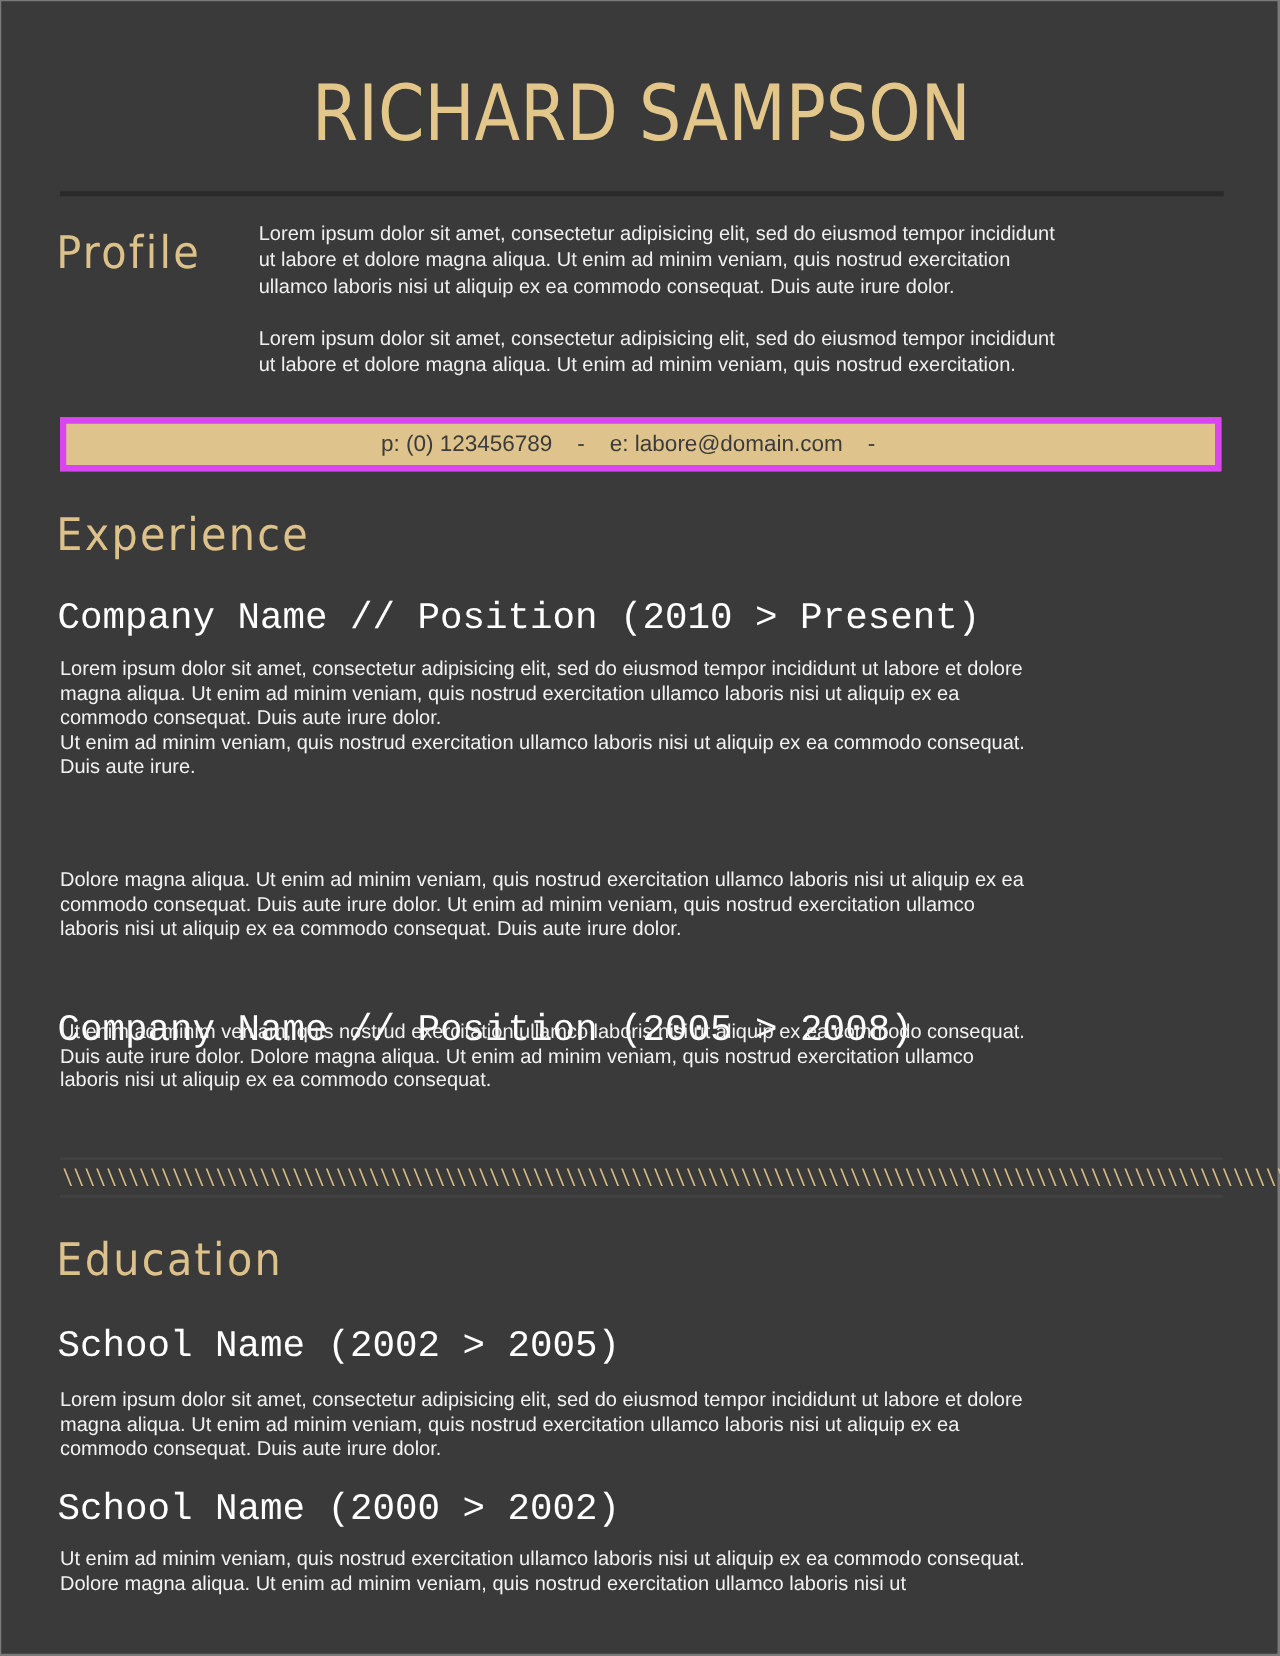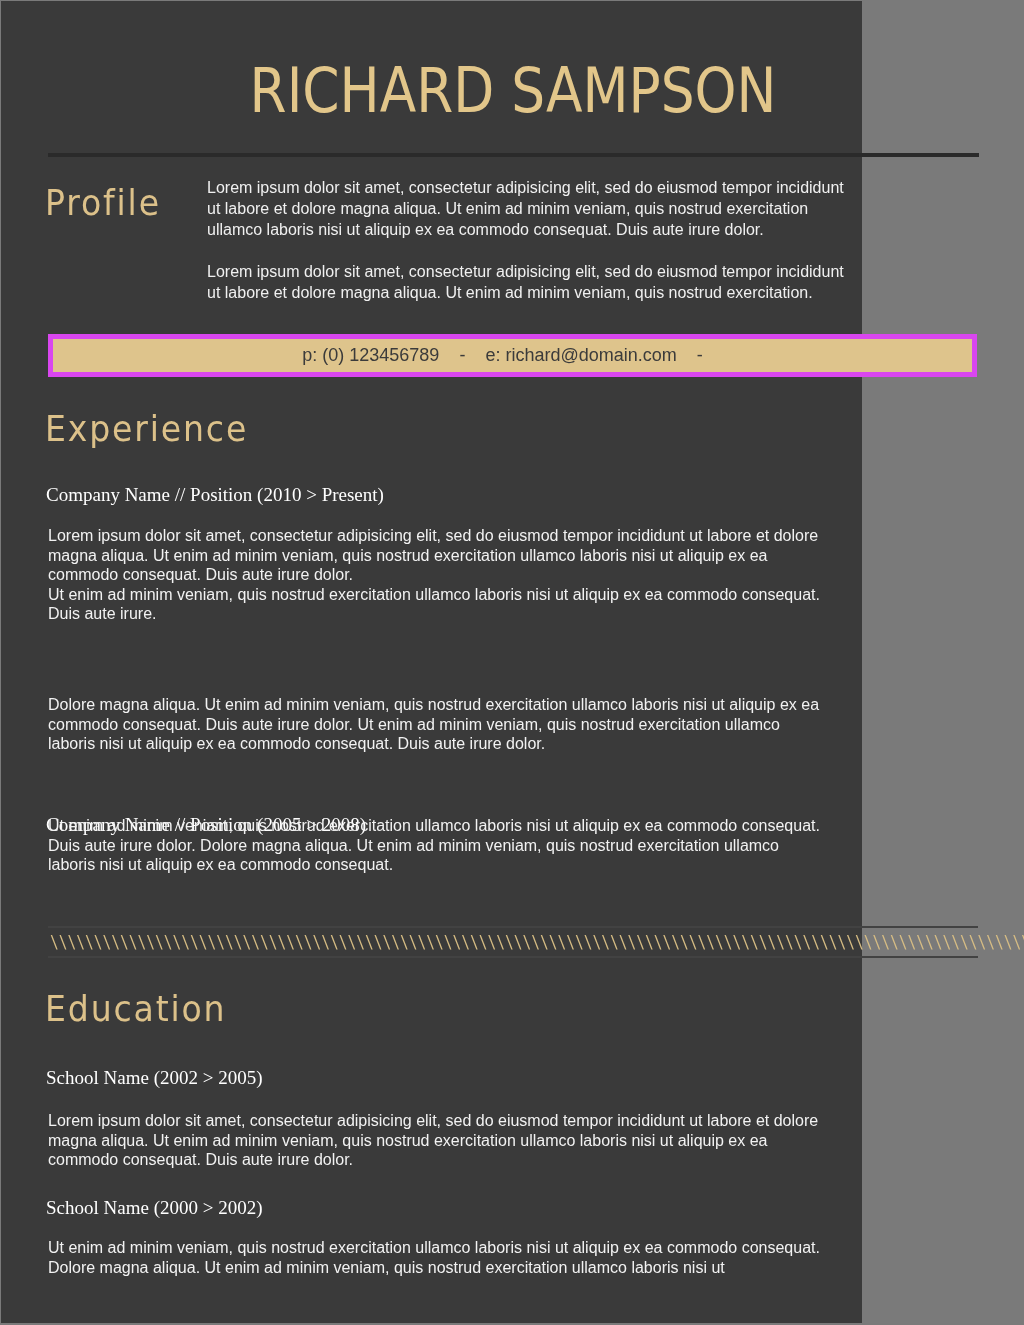--- a/index.html
+++ b/index.html
@@ -11,21 +11,21 @@
       height: 1325px;
       background: #7a7a7a;
       position: relative;
       overflow: hidden;
       font-family: "Liberation Sans", "DejaVu Sans", sans-serif;
     }
     .page {
       position: absolute;
       left: 1px;
       top: 1px;
-      width: 861px;
+      width: 1021px;
       height: 1322px;
       background: #3a3a3a;
     }
     .abs { position: absolute; }
 
     .name {
       left: 0;
       width: 1024px;
       top: 52px;
       text-align: center;
@@ -83,23 +83,23 @@
       color: #3b3b3b;
       font-size: 18px;
       font-family: "Liberation Sans", "DejaVu Sans", sans-serif;
     }
     .contact-bar .item { white-space: nowrap; }
     .contact-bar .sep { margin: 0 20px; }
 
     .entry-title {
       left: 45px;
       color: #ffffff;
-      font-size: 19px;
+      font-size: 30px;
       line-height: 30px;
-      font-family: Liberation Serif, serif;
+      font-family: Liberation Mono, monospace;
       white-space: nowrap;
     }
     .entry-body {
       left: 47px;
       width: 930px;
       color: #f2f2f2;
       font-size: 16px;
       line-height: 19.5px;
       font-family: "Liberation Sans", "DejaVu Sans", sans-serif;
       white-space: pre-line;
@@ -146,21 +146,21 @@
     <p>Lorem ipsum dolor sit amet, consectetur adipisicing elit, sed do eiusmod tempor incididunt
 ut labore et dolore magna aliqua.  Ut enim ad minim veniam, quis nostrud exercitation
 ullamco laboris nisi ut aliquip ex ea commodo consequat. Duis aute irure dolor.</p>
     <p style="margin-top:21px;">Lorem ipsum dolor sit amet, consectetur adipisicing elit, sed do eiusmod tempor incididunt
 ut labore et dolore magna aliqua.  Ut enim ad minim veniam, quis nostrud exercitation.</p>
   </div>
 
   <div class="abs contact-bar">
     <span class="item">p: (0) 123456789</span>
     <span class="sep">-</span>
-    <span class="item">e: richard@domain.com</span>
+    <span class="item">e: labore@domain.com</span>
     <span class="sep">-</span>
   </div>
 
   <div class="abs section-title" style="left:44px; top:406px;">Experience</div>
 
   <div class="abs entry-title" style="top:479px;">Company Name // Position (2010 &gt; Present)</div>
   <p class="abs entry-body" style="top:525px;">Lorem ipsum dolor sit amet, consectetur adipisicing elit, sed do eiusmod tempor incididunt ut labore et dolore
 magna aliqua.  Ut enim ad minim veniam, quis nostrud exercitation ullamco laboris nisi ut aliquip ex ea
 commodo consequat. Duis aute irure dolor.
 Ut enim ad minim veniam, quis nostrud exercitation ullamco laboris nisi ut aliquip ex ea commodo consequat.

